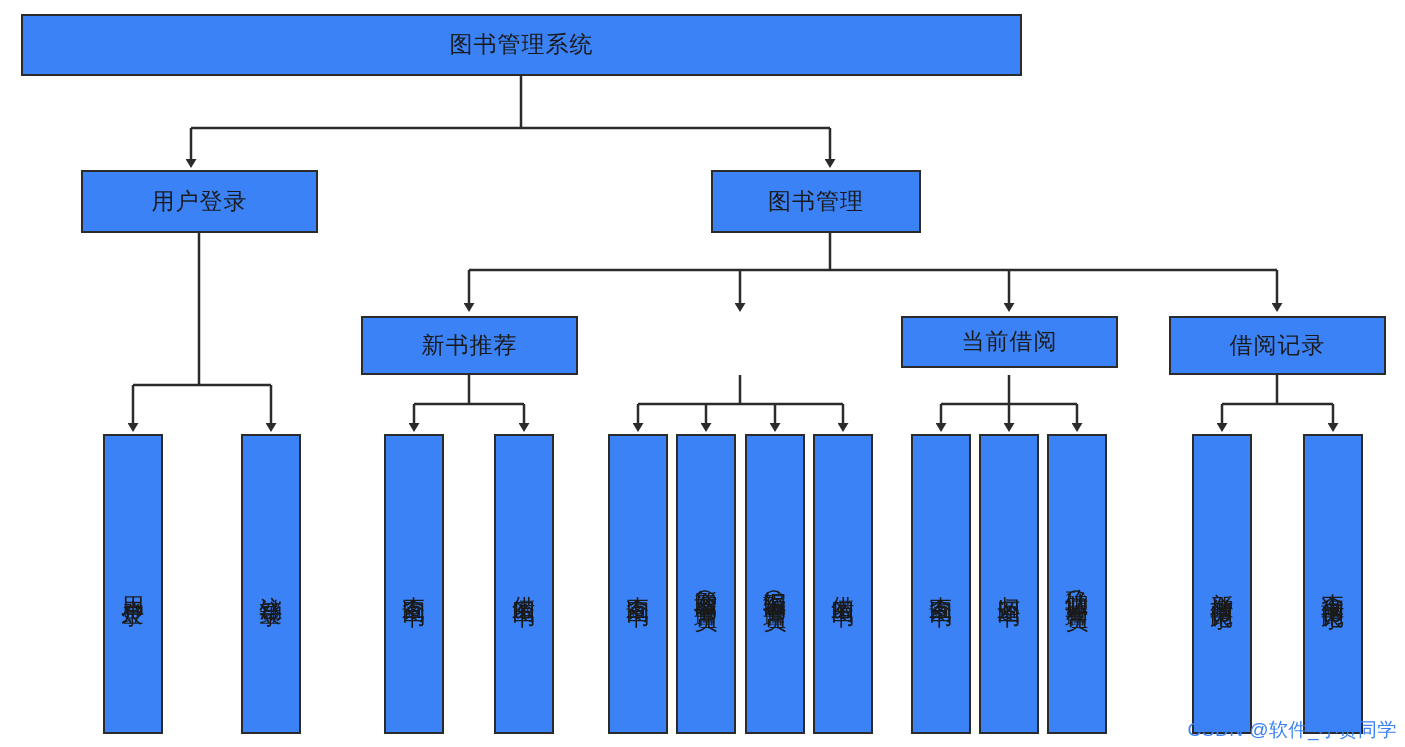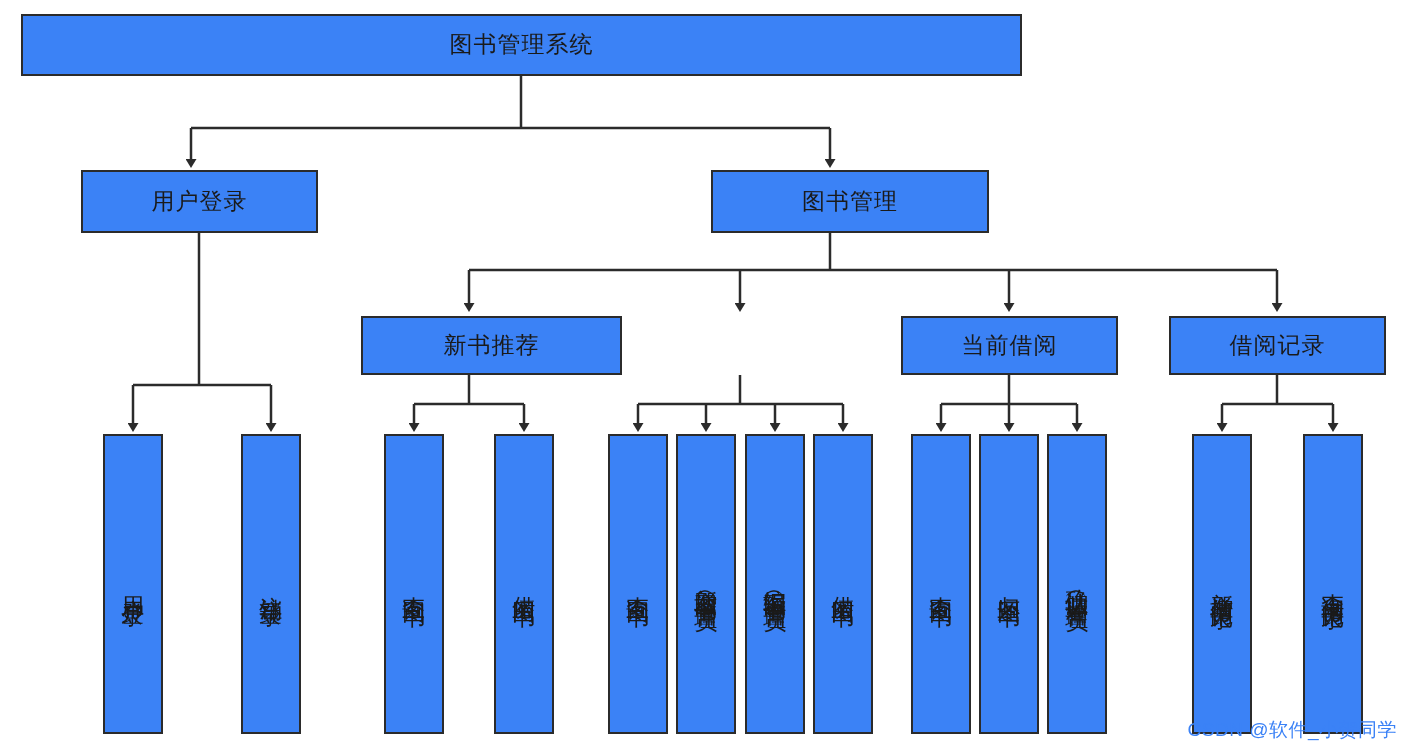--- a/index.html
+++ b/index.html
@@ -121,24 +121,24 @@
       <path d="M1277,375 L1277,404"></path>
       <path d="M1222,404 L1333,404"></path>
       <path d="M1222,404 L1222,424" marker-end="url(#arrow)"></path>
       <path d="M1333,404 L1333,424" marker-end="url(#arrow)"></path>
     </g>
   </svg>
 
   <div class="node horizontal" style="left:21px; top:14px; width:1001px; height:62px;">图书管理系统</div>
 
   <div class="node horizontal" style="left:81px; top:170px; width:237px; height:63px;">用户登录</div>
-  <div class="node horizontal" style="left:711px; top:170px; width:278px; height:63px;">图书管理</div>
+  <div class="node horizontal" style="left:711px; top:170px; width:210px; height:63px;">图书管理</div>
 
-  <div class="node horizontal" style="left:361px; top:316px; width:261px; height:59px;">新书推荐</div>
-  <div class="node horizontal" style="left:901px; top:316px; width:217px; height:59px;">当前借阅</div>
+  <div class="node horizontal" style="left:361px; top:316px; width:217px; height:59px;">新书推荐</div>
+  <div class="node horizontal" style="left:901px; top:316px; width:217px; height:52px;">当前借阅</div>
   <div class="node horizontal" style="left:1169px; top:316px; width:217px; height:59px;">借阅记录</div>
 
   <div class="node vertical" style="left:103px; top:434px; width:60px; height:300px;">
     <span class="vtext">用户登录</span>
   </div>
   <div class="node vertical" style="left:241px; top:434px; width:60px; height:300px;">
     <span class="vtext">注销登录</span>
   </div>
 
   <div class="node vertical" style="left:384px; top:434px; width:60px; height:300px;">

